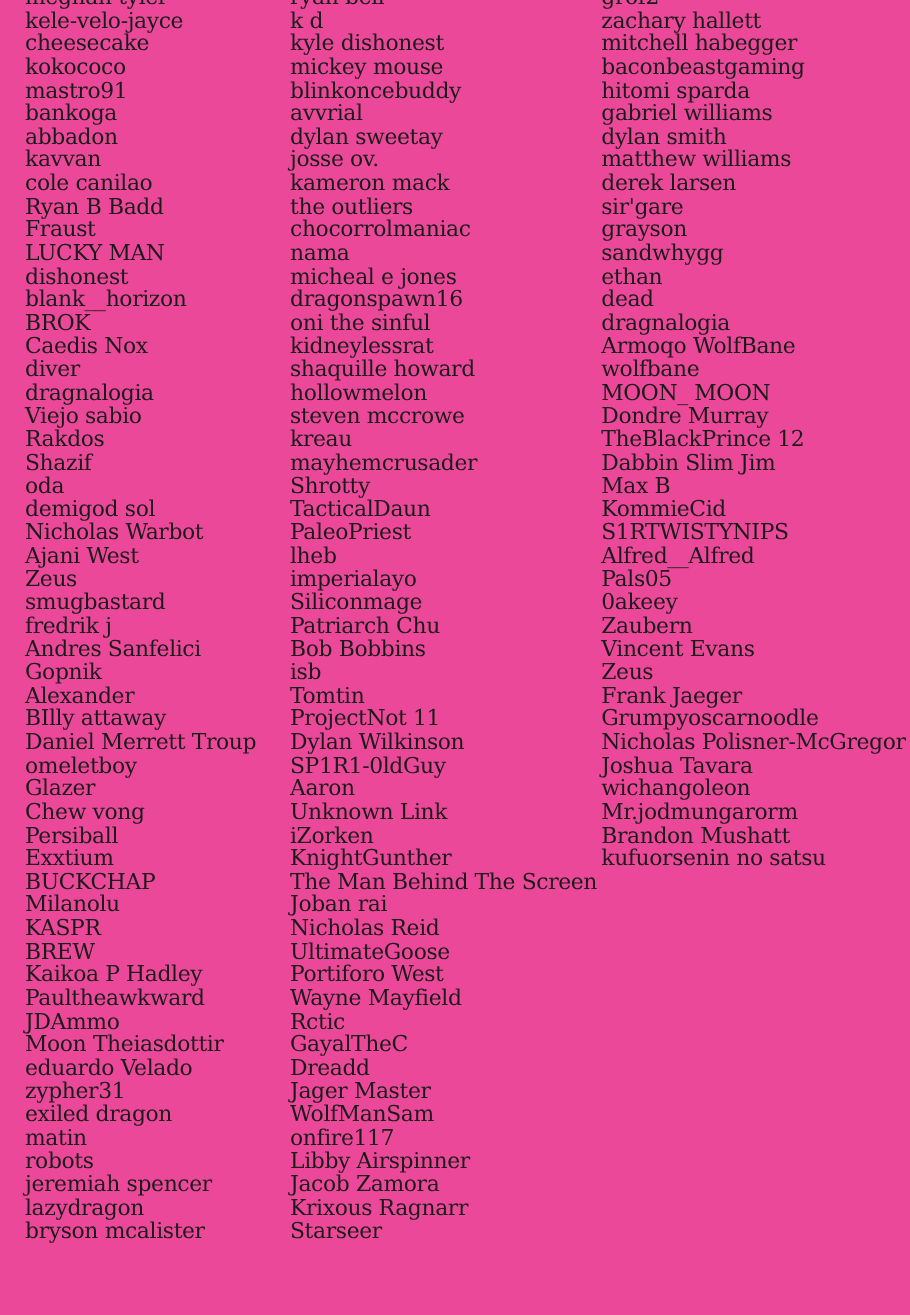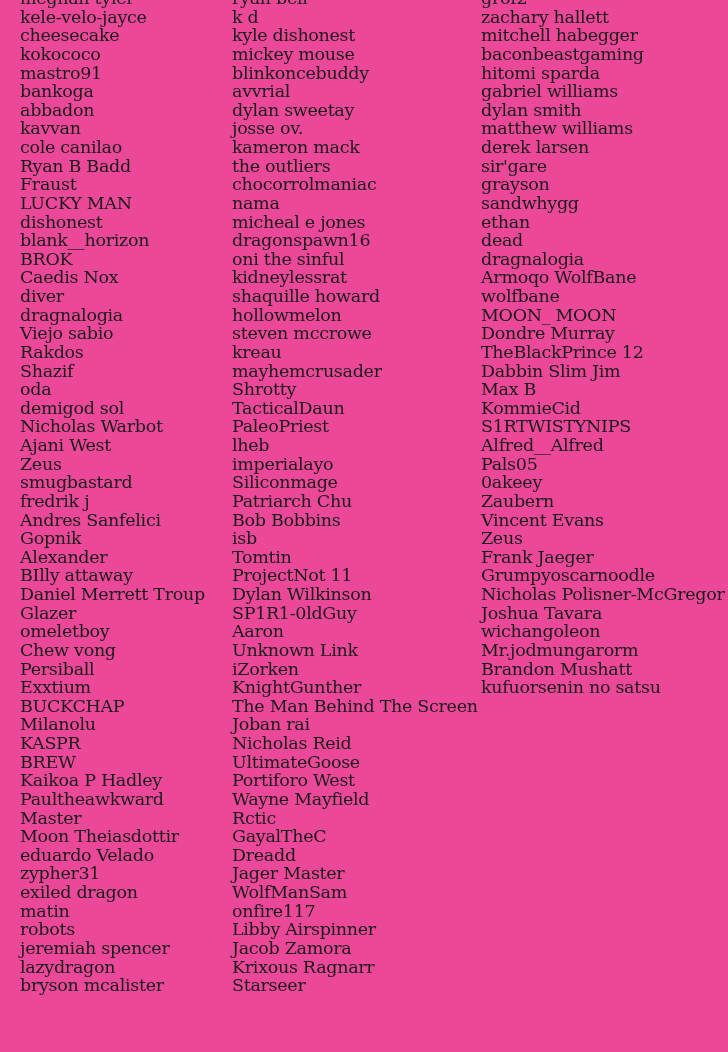--- a/index.html
+++ b/index.html
@@ -69,32 +69,32 @@
       <div class="credit-name">Nicholas Warbot</div>
       <div class="credit-name">Ajani West</div>
       <div class="credit-name">Zeus</div>
       <div class="credit-name">smugbastard</div>
       <div class="credit-name">fredrik j</div>
       <div class="credit-name">Andres Sanfelici</div>
       <div class="credit-name">Gopnik</div>
       <div class="credit-name">Alexander</div>
       <div class="credit-name">BIlly attaway</div>
       <div class="credit-name">Daniel Merrett Troup</div>
+      <div class="credit-name">omeletboy</div>
       <div class="credit-name">Glazer</div>
-      <div class="credit-name">omeletboy</div>
       <div class="credit-name">Chew vong</div>
       <div class="credit-name">Persiball</div>
       <div class="credit-name">Exxtium</div>
       <div class="credit-name">BUCKCHAP</div>
       <div class="credit-name">Milanolu</div>
       <div class="credit-name">KASPR</div>
       <div class="credit-name">BREW</div>
       <div class="credit-name">Kaikoa P Hadley</div>
       <div class="credit-name">Paultheawkward</div>
-      <div class="credit-name">Master</div>
+      <div class="credit-name">JDAmmo</div>
       <div class="credit-name">Moon Theiasdottir</div>
       <div class="credit-name">eduardo Velado</div>
       <div class="credit-name">zypher31</div>
       <div class="credit-name">exiled dragon</div>
       <div class="credit-name">matin</div>
       <div class="credit-name">robots</div>
       <div class="credit-name">jeremiah spencer</div>
       <div class="credit-name">lazydragon</div>
       <div class="credit-name">bryson mcalister</div>
     </div>

